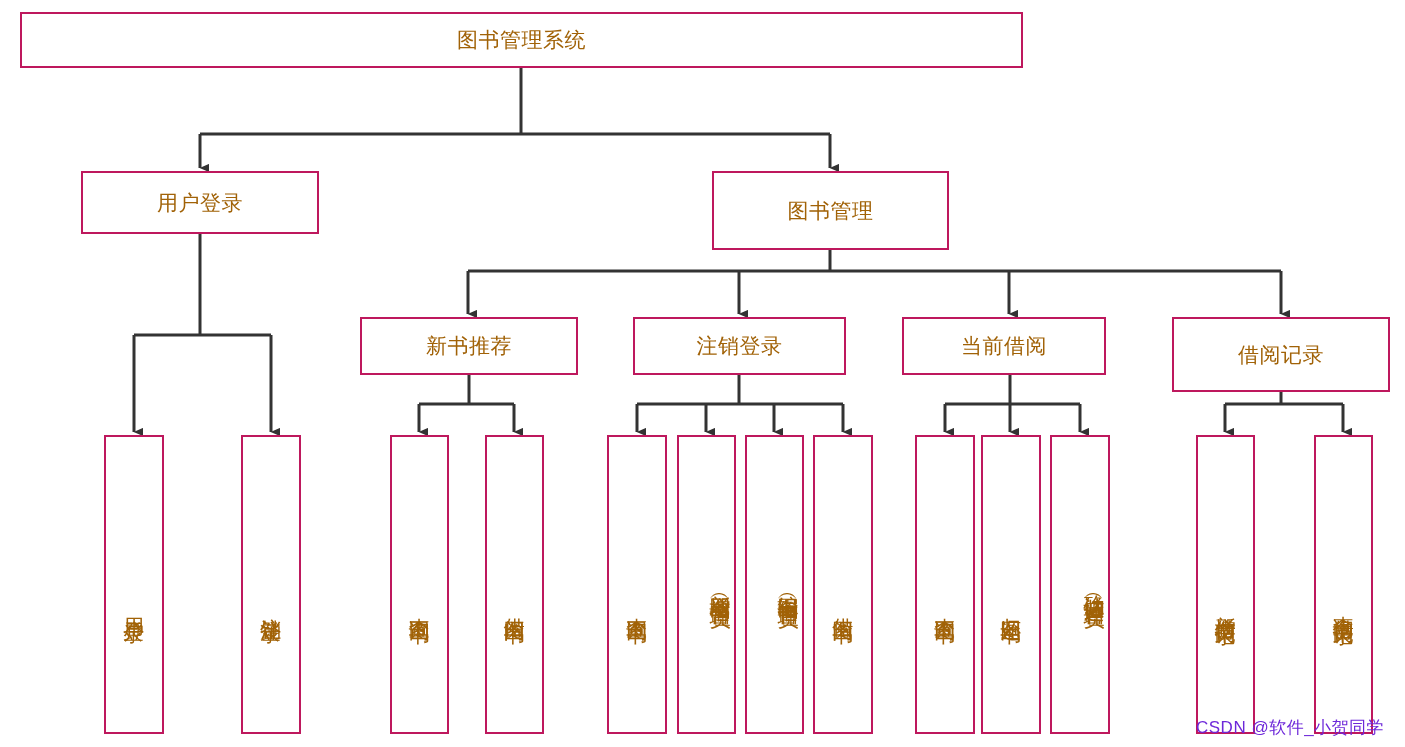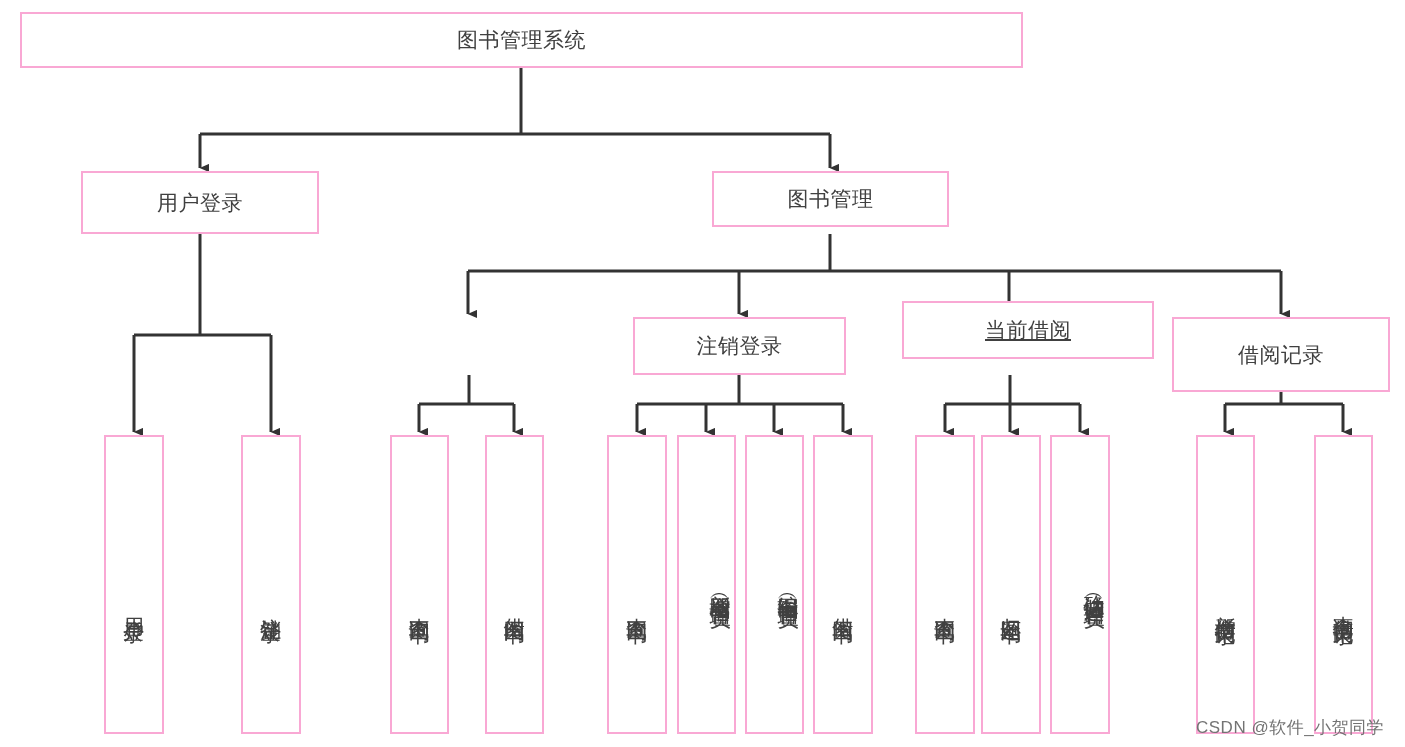--- a/index.html
+++ b/index.html
@@ -22,25 +22,25 @@
     left: 0;
     top: 0;
     width: 1405px;
     height: 747px;
     pointer-events: none;
   }
   .node {
     position: absolute;
     box-sizing: border-box;
     background: #ffffff;
-    border: 2px solid #f9a8d4;
+    border: 2px solid #be185d;
     display: flex;
     align-items: center;
     justify-content: center;
-    color: #404040;
+    color: #a16207;
   }
   .node.horizontal {
     writing-mode: horizontal-tb;
     font-size: 21px;
     letter-spacing: 0.5px;
   }
   .node.vertical {
     writing-mode: vertical-rl;
     text-orientation: upright;
     font-size: 21px;
@@ -51,21 +51,21 @@
   }
   .node.vertical > .vlabel {
     writing-mode: vertical-rl;
     text-orientation: upright;
     letter-spacing: 2px;
     white-space: nowrap;
   }
   .watermark {
     position: absolute;
     font-size: 17px;
-    color: #737373;
+    color: #6d28d9;
     white-space: nowrap;
     letter-spacing: 0.5px;
   }
 </style>
 </head>
 <body>
 
 <div id="diagram-root">
 
   <svg id="edges-layer" viewBox="0 0 1405 747" width="1405" height="747" xmlns="http://www.w3.org/2000/svg">
@@ -133,28 +133,31 @@
     </g>
   </svg>
 
   <div class="node horizontal" style="left:20px; top:12px; width:1003px; height:56px;">
     <span>图书管理系统</span>
   </div>
 
   <div class="node horizontal" style="left:81px; top:171px; width:238px; height:63px;">
     <span>用户登录</span>
   </div>
-  <div class="node horizontal" style="left:712px; top:171px; width:237px; height:56px;">
+  <div class="node horizontal" style="left:712px; top:171px; width:237px; height:79px;">
     <span>图书管理</span>
   </div>
 
+  <div class="node horizontal" style="left:360px; top:317px; width:218px; height:58px;">
+    <span>新书推荐</span>
+  </div>
   <div class="node horizontal" style="left:633px; top:317px; width:213px; height:58px;">
     <span>注销登录</span>
   </div>
-  <div class="node horizontal" style="left:902px; top:301px; width:252px; height:58px;text-decoration:underline;">
+  <div class="node horizontal" style="left:902px; top:317px; width:204px; height:58px;">
     <span>当前借阅</span>
   </div>
   <div class="node horizontal" style="left:1172px; top:317px; width:218px; height:75px;">
     <span>借阅记录</span>
   </div>
 
   <div class="node vertical" style="left: 104px; top: 435px; width: 60px; height: 299px; align-items: center; padding-top: 0px;">
     <span class="vlabel" style="margin-top: 40px;">用户登录</span>
   </div>
   <div class="node vertical" style="left: 241px; top: 435px; width: 60px; height: 299px; align-items: center; padding-top: 0px;">

